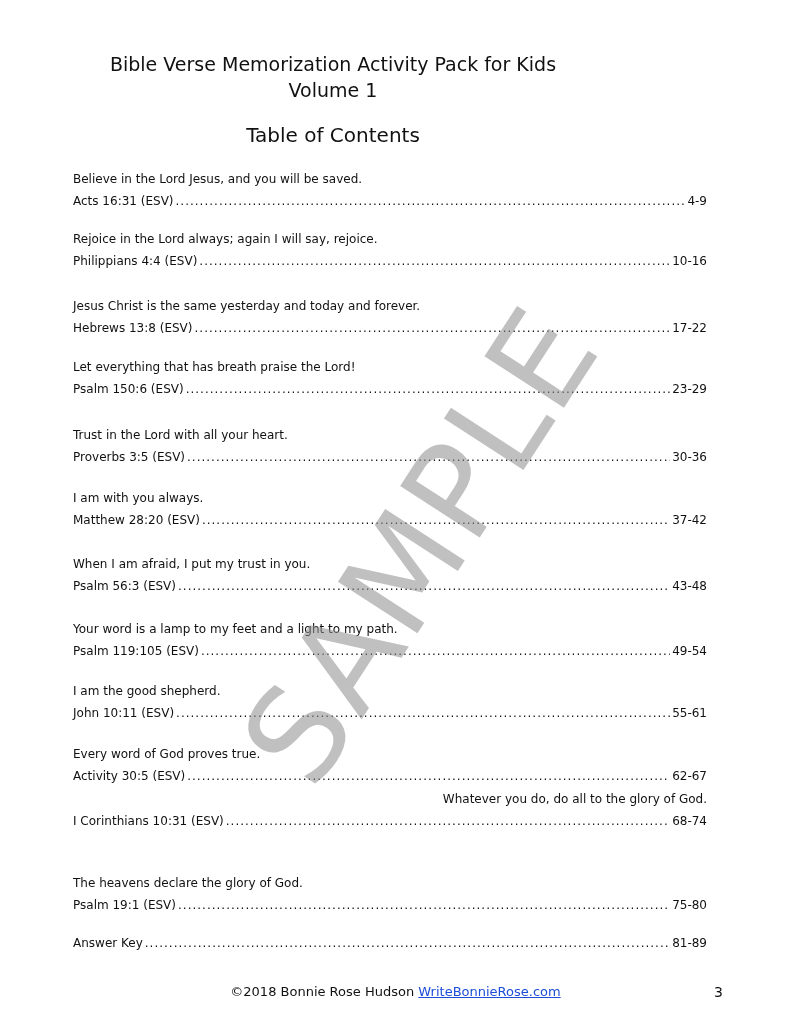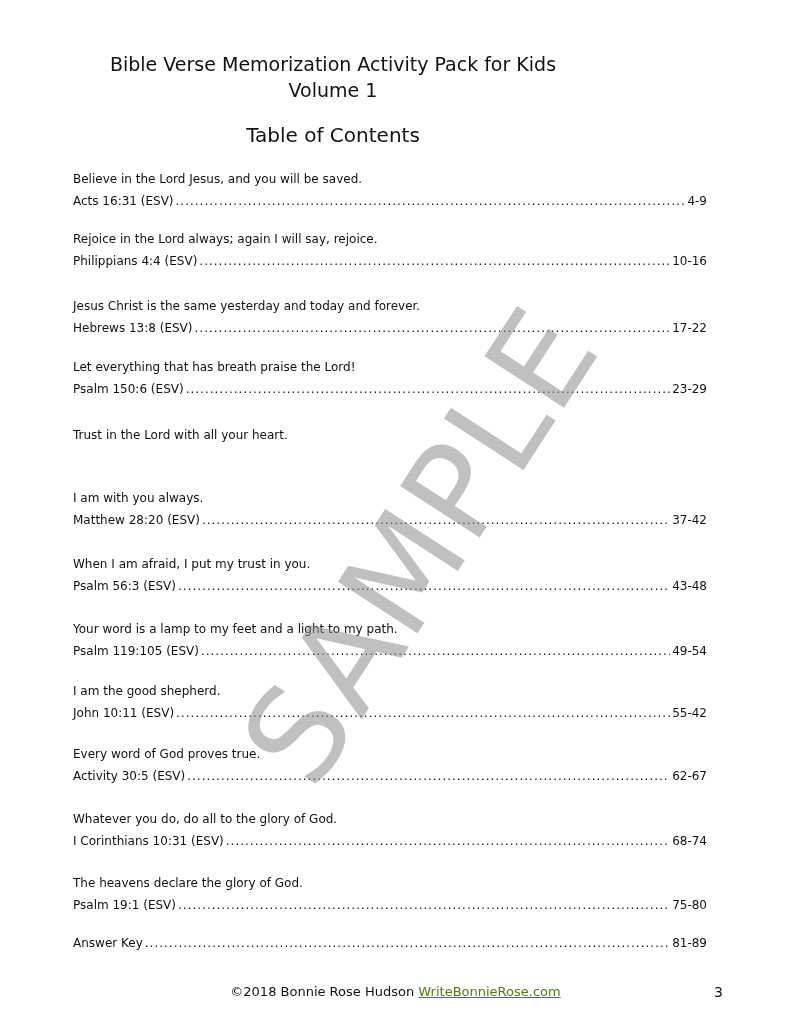--- a/index.html
+++ b/index.html
@@ -6,21 +6,21 @@
   body { width:791px; height:1024px; position:relative; overflow:hidden;
          font-family:"DejaVu Sans", sans-serif; color:#111; }
   .title { position:absolute; left:0; width:666px; text-align:center; font-size:19px; line-height:24px; }
   .entry { position:absolute; left:73px; width:634px; font-size:12px; line-height:22px; }
   .entry .line2 { display:flex; align-items:baseline; }
   .entry .ref { white-space:nowrap; }
   .entry .dots { flex:1; overflow:hidden; white-space:nowrap; margin:0 2px; letter-spacing:1px; }
   .entry .dots::after { content:"..........................................................................................................................................................................................................................................................................."; }
   .entry .pg { white-space:nowrap; }
   .footer { position:absolute; top:984px; left:0; width:791px; text-align:center; font-size:13px; }
-  .footer a { color:#4d7c0f; text-decoration:underline; }
+  .footer a { color:#1d4ed8; text-decoration:underline; }
   .pagenum { position:absolute; top:984px; left:714px; font-size:14px; }
   .watermark { position:absolute; left:155px; top:470px; font-size:130px; color:rgba(140,140,140,0.55);
                transform:rotate(-57deg); transform-origin:center; pointer-events:none; letter-spacing:2px;
                font-family:"DejaVu Sans", sans-serif; }
 </style>
 </head>
 <body>
 
 <div class="title" style="top:52px">Bible Verse Memorization Activity Pack for Kids</div>
 <div class="title" style="top:78px">Volume 1</div>
@@ -54,20 +54,25 @@
     <div class="entry" style="top: 356px;">
       <div>Let everything that has breath praise the Lord!</div>
       <div class="line2">
         <span class="ref">Psalm 150:6 (ESV)</span>
         <span class="dots"></span>
         <span class="pg">23-29</span>
       </div>
     </div>
     <div class="entry" style="top: 424px;">
       <div>Trust in the Lord with all your heart.</div>
+      <div class="line2">
+        <span class="ref">Proverbs 3:5 (ESV)</span>
+        <span class="dots"></span>
+        <span class="pg">30-36</span>
+      </div>
     </div>
     <div class="entry" style="top: 487px;">
       <div>I am with you always.</div>
       <div class="line2">
         <span class="ref">Matthew 28:20 (ESV)</span>
         <span class="dots"></span>
         <span class="pg">37-42</span>
       </div>
     </div>
     <div class="entry" style="top: 553px;">
@@ -84,32 +89,32 @@
         <span class="ref">Psalm 119:105 (ESV)</span>
         <span class="dots"></span>
         <span class="pg">49-54</span>
       </div>
     </div>
     <div class="entry" style="top: 680px;">
       <div>I am the good shepherd.</div>
       <div class="line2">
         <span class="ref">John 10:11 (ESV)</span>
         <span class="dots"></span>
-        <span class="pg">55-42</span>
+        <span class="pg">55-61</span>
       </div>
     </div>
     <div class="entry" style="top: 743px;">
       <div>Every word of God proves true.</div>
       <div class="line2">
         <span class="ref">Activity 30:5 (ESV)</span>
         <span class="dots"></span>
         <span class="pg">62-67</span>
       </div>
     </div>
-    <div class="entry" style="top: 808px;">
+    <div class="entry" style="top: 788px; text-align: right;">
       <div>Whatever you do, do all to the glory of God.</div>
       <div class="line2">
         <span class="ref">I Corinthians 10:31 (ESV)</span>
         <span class="dots"></span>
         <span class="pg">68-74</span>
       </div>
     </div>
     <div class="entry" style="top: 872px;">
       <div>The heavens declare the glory of God.</div>
       <div class="line2">

